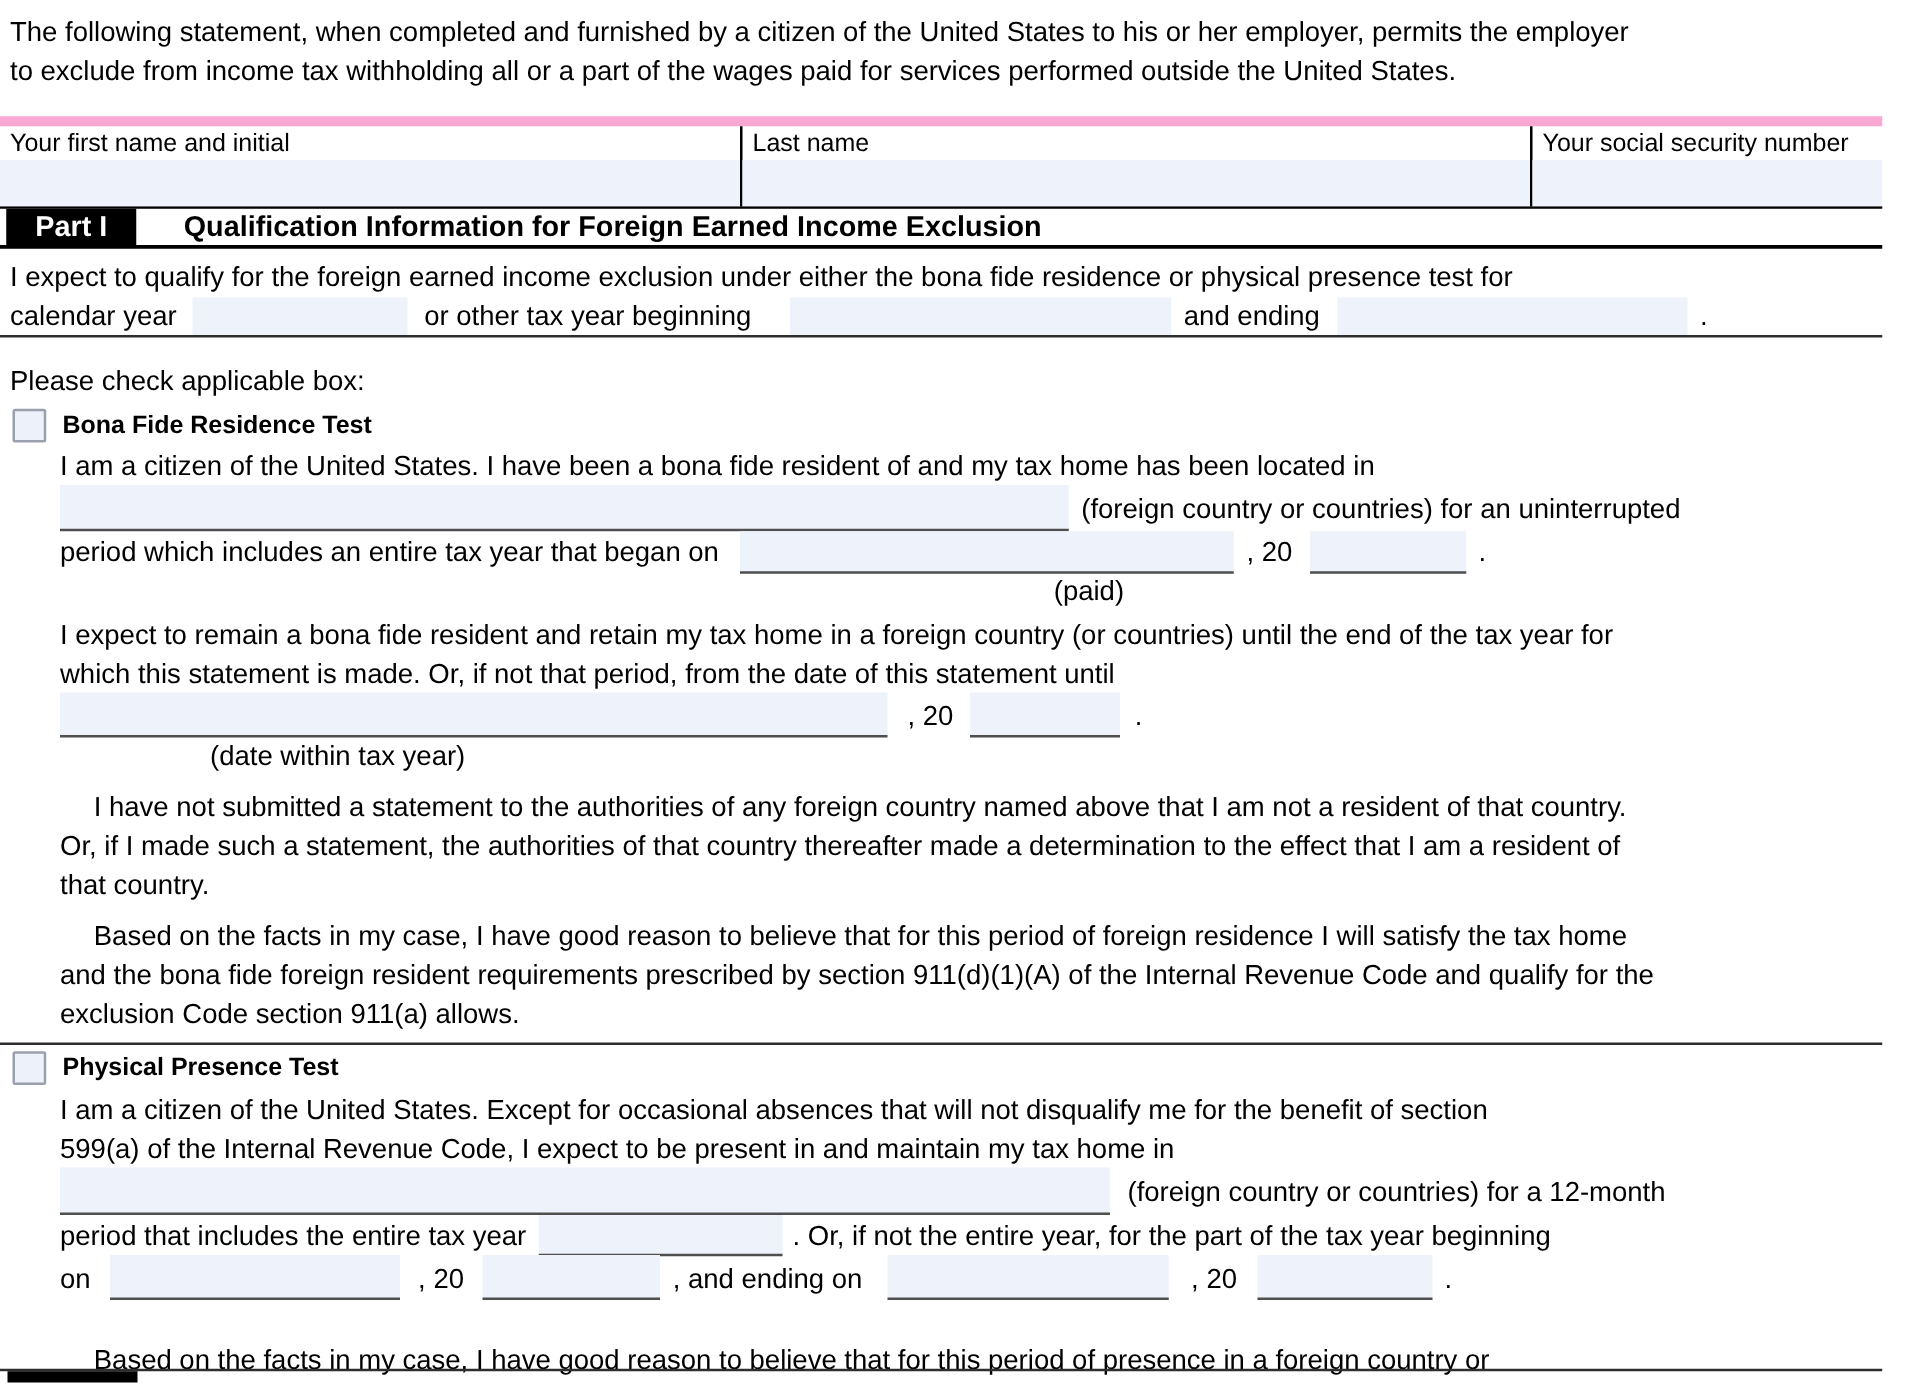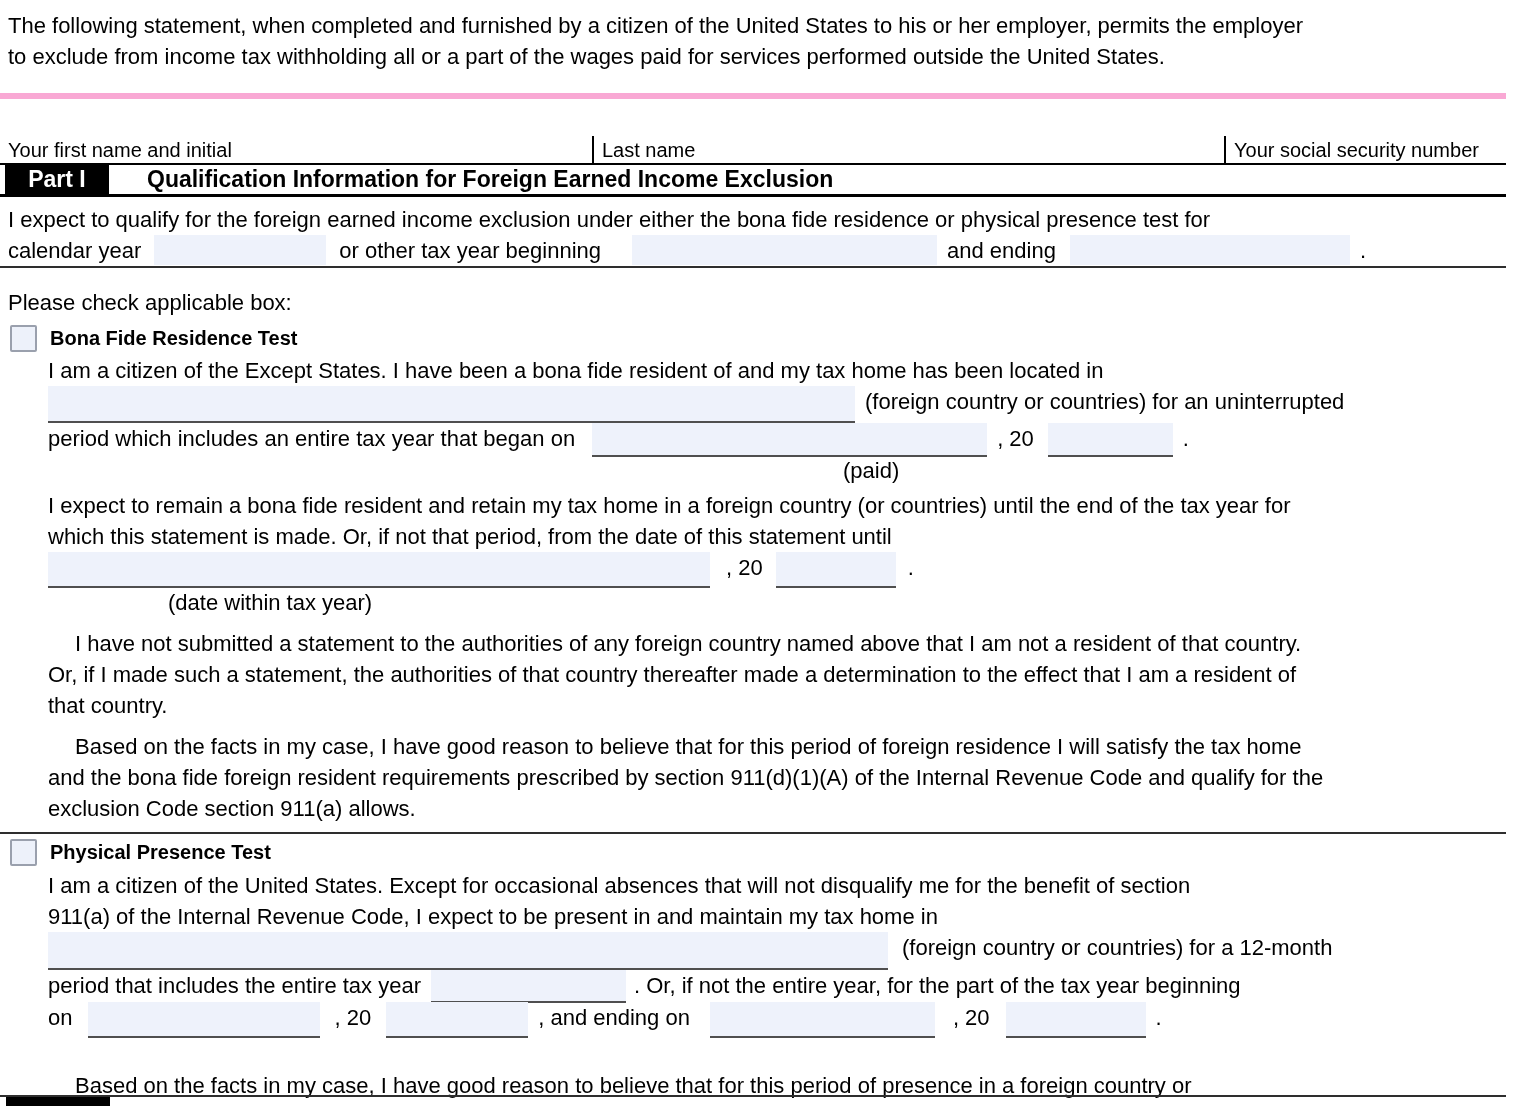--- a/index.html
+++ b/index.html
@@ -5,36 +5,36 @@
   html,body { margin:0; padding:0; background:#fff; }
   .page {
     position:relative; width:1506px; height:1108px; overflow:hidden;
     background:#fff; color:#000;
     font-family:"Liberation Sans","DejaVu Sans",sans-serif;
     font-size:22px; line-height:31px;
   }
   .intro { padding:10px 12px 0 8px; white-space:pre-line; }
 
   
-  .name-row { display:flex; border-top:6px solid #f9a8d4; margin-top:21px; height:64px;align-items:flex-end; }
+  .name-row { display:flex; border-top:8px solid #f9a8d4; margin-top:21px; height:64px; }
   .cell { display:flex; flex-direction:column; }
   .cell + .cell { border-left:2px solid #000; }
   .cell-first { width:592px; }
   .cell-last  { width:630px; }
   .cell-ssn   { flex:1; }
   .cell-label { font-size:20px; line-height:25px; padding:2px 0 0 8px; }
   .cell-input { flex:1; background:#eef2fb; }
 
   
   .part-bar { display:flex; align-items:stretch; border-top:2px solid #000; border-bottom:3px solid #000; height:29px; background:#fff; }
   .part-label { width:104px; margin-left:5px; background:#000; color:#fff; font-weight:bold; font-size:23px; display:flex; align-items:center; justify-content:center; }
   .part-title { font-weight:bold; font-size:23px; display:flex; align-items:center; padding-left:38px; }
 
   .tline { padding-left:8px; }
-  .flexline { display:flex; align-items:flex-start; padding-left:8px; white-space:nowrap; }
+  .flexline { display:flex; align-items:center; padding-left:8px; white-space:nowrap; }
   .flexline > span { display:inline-block; }
 
   .fld { background:#eef2fb; }
   .fld.u { border-bottom:2px solid #4f4f4f; }
 
   .rule { height:0; border:0; border-top:2px solid #2e2e2e; margin:0; }
 
   .cbrow { display:flex; align-items:center; padding-left:10px; height:27px; }
   .checkbox { width:23px; height:23px; background:#edf1fa; border:2px solid #9aa0ad; border-radius:2px; flex:0 0 auto; }
   .cbrow .heading { font-weight:bold; font-size:20px; margin-left:13px; }
@@ -90,21 +90,21 @@
   <hr class="rule">
 
   <div class="tline" style="margin-top:19px;">Please check applicable box:</div>
 
   <div class="cbrow" style="margin-top:7px;">
     <span class="checkbox"></span>
     <span class="heading">Bona Fide Residence Test</span>
   </div>
 
   <div class="indent">
-    <div style="margin-top:3px;">I am a citizen of the Except States. I have been a bona fide resident of and my tax home has been located in</div>
+    <div style="margin-top:3px;">I am a citizen of the United States. I have been a bona fide resident of and my tax home has been located in</div>
 
     <div class="flexline" style="height:37px;">
       <span class="fld u" style="width:807px;height:35px;"></span>
       <span style="margin-left:10px;">(foreign country or countries) for an uninterrupted</span>
     </div>
 
     <div class="flexline" style="height:33px;">
       <span>period which includes an entire tax year that began on</span>
       <span class="fld u" style="width:395px;height:32px;margin-left:17px;"></span>
       <span style="margin-left:10px;">, 20</span>
@@ -137,21 +137,21 @@
 
   <hr class="rule" style="margin-top:8px;">
 
   <div class="cbrow" style="margin-top:5px;">
     <span class="checkbox"></span>
     <span class="heading">Physical Presence Test</span>
   </div>
 
   <div class="indent">
     <div class="para" style="margin-top:4px;">I am a citizen of the United States. Except for occasional absences that will not disqualify me for the benefit of section
-911(a) of the Internal Revenue Code, I expect to be present in and maintain my tax home in</div>
+599(a) of the Internal Revenue Code, I expect to be present in and maintain my tax home in</div>
 
     <div class="flexline" style="height:38px;">
       <span class="fld u" style="width:840px;height:36px;"></span>
       <span style="margin-left:14px;">(foreign country or countries) for a 12-month</span>
     </div>
 
     <div class="flexline" style="height:32px;">
       <span>period that includes the entire tax year</span>
       <span class="fld u" style="width:195px;height:31px;margin-left:10px;"></span>
       <span style="margin-left:8px;">. Or, if not the entire year, for the part of the tax year beginning</span>

